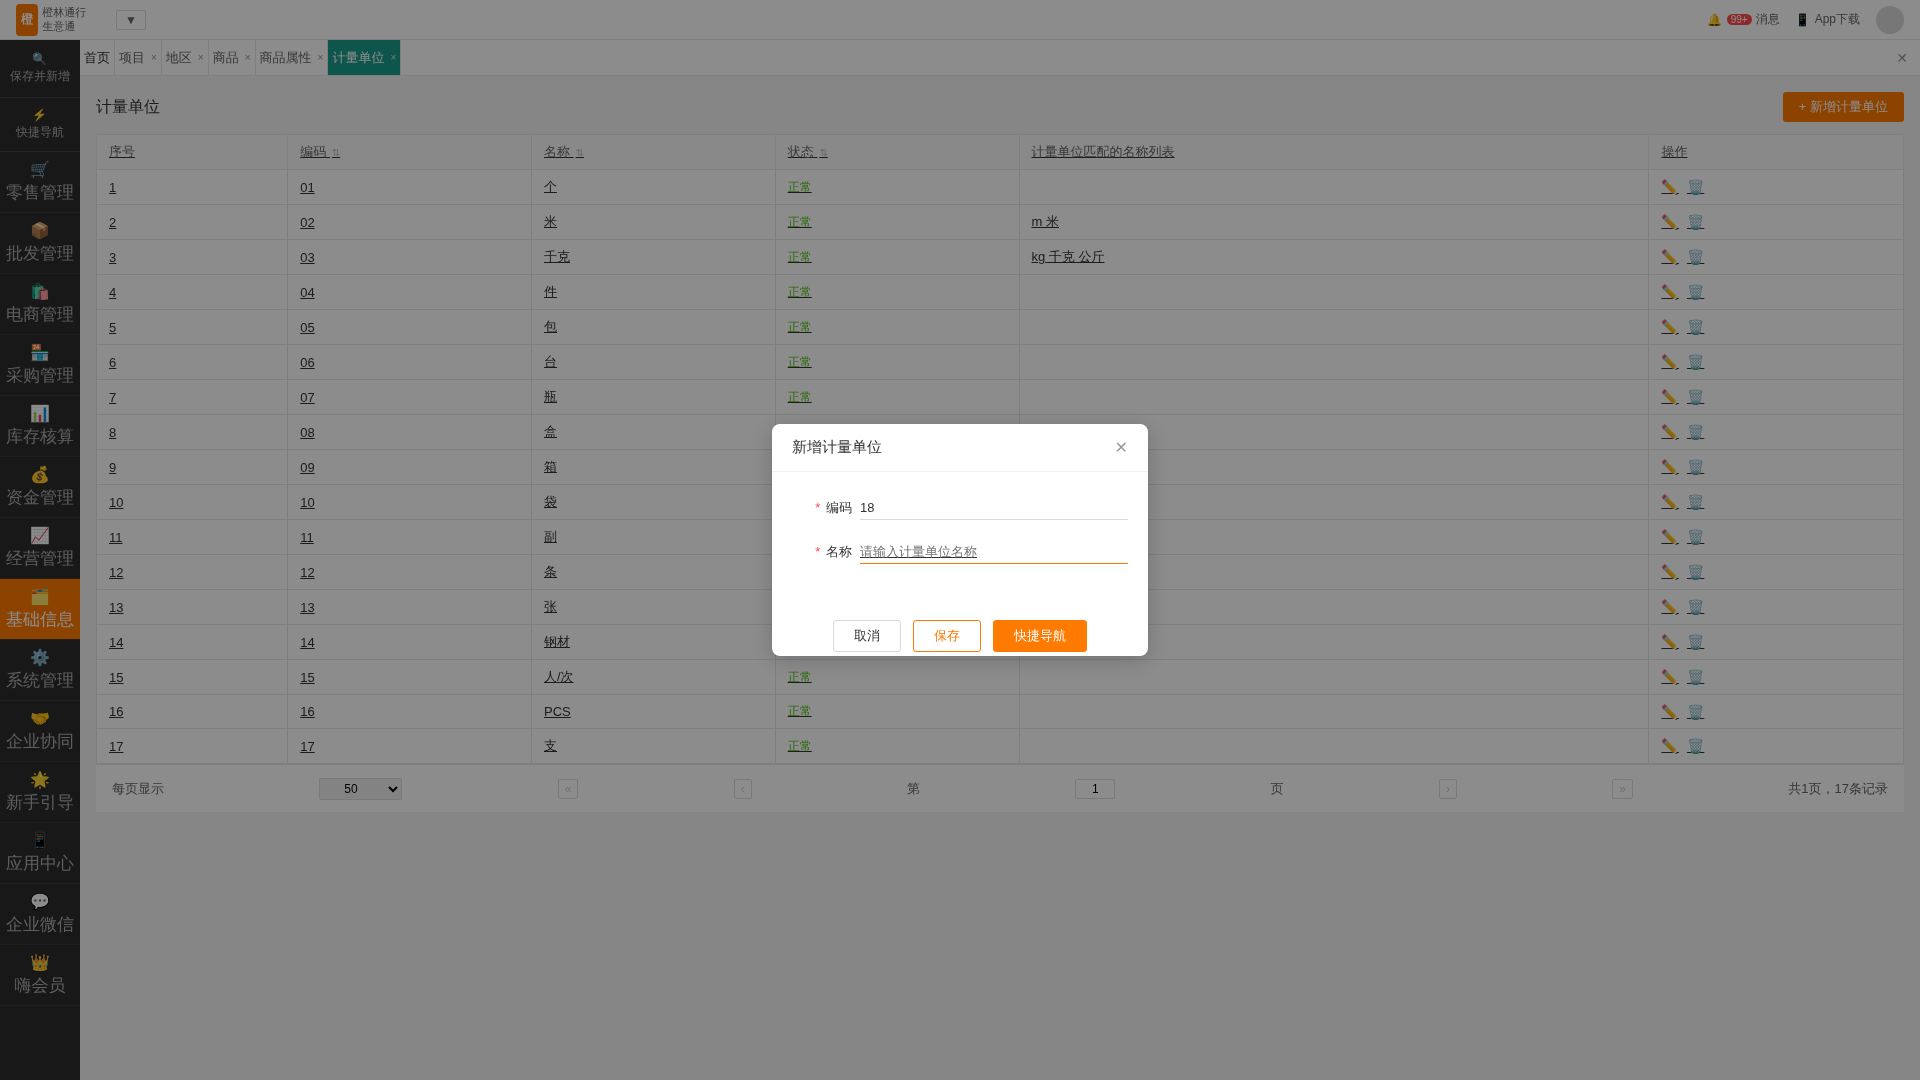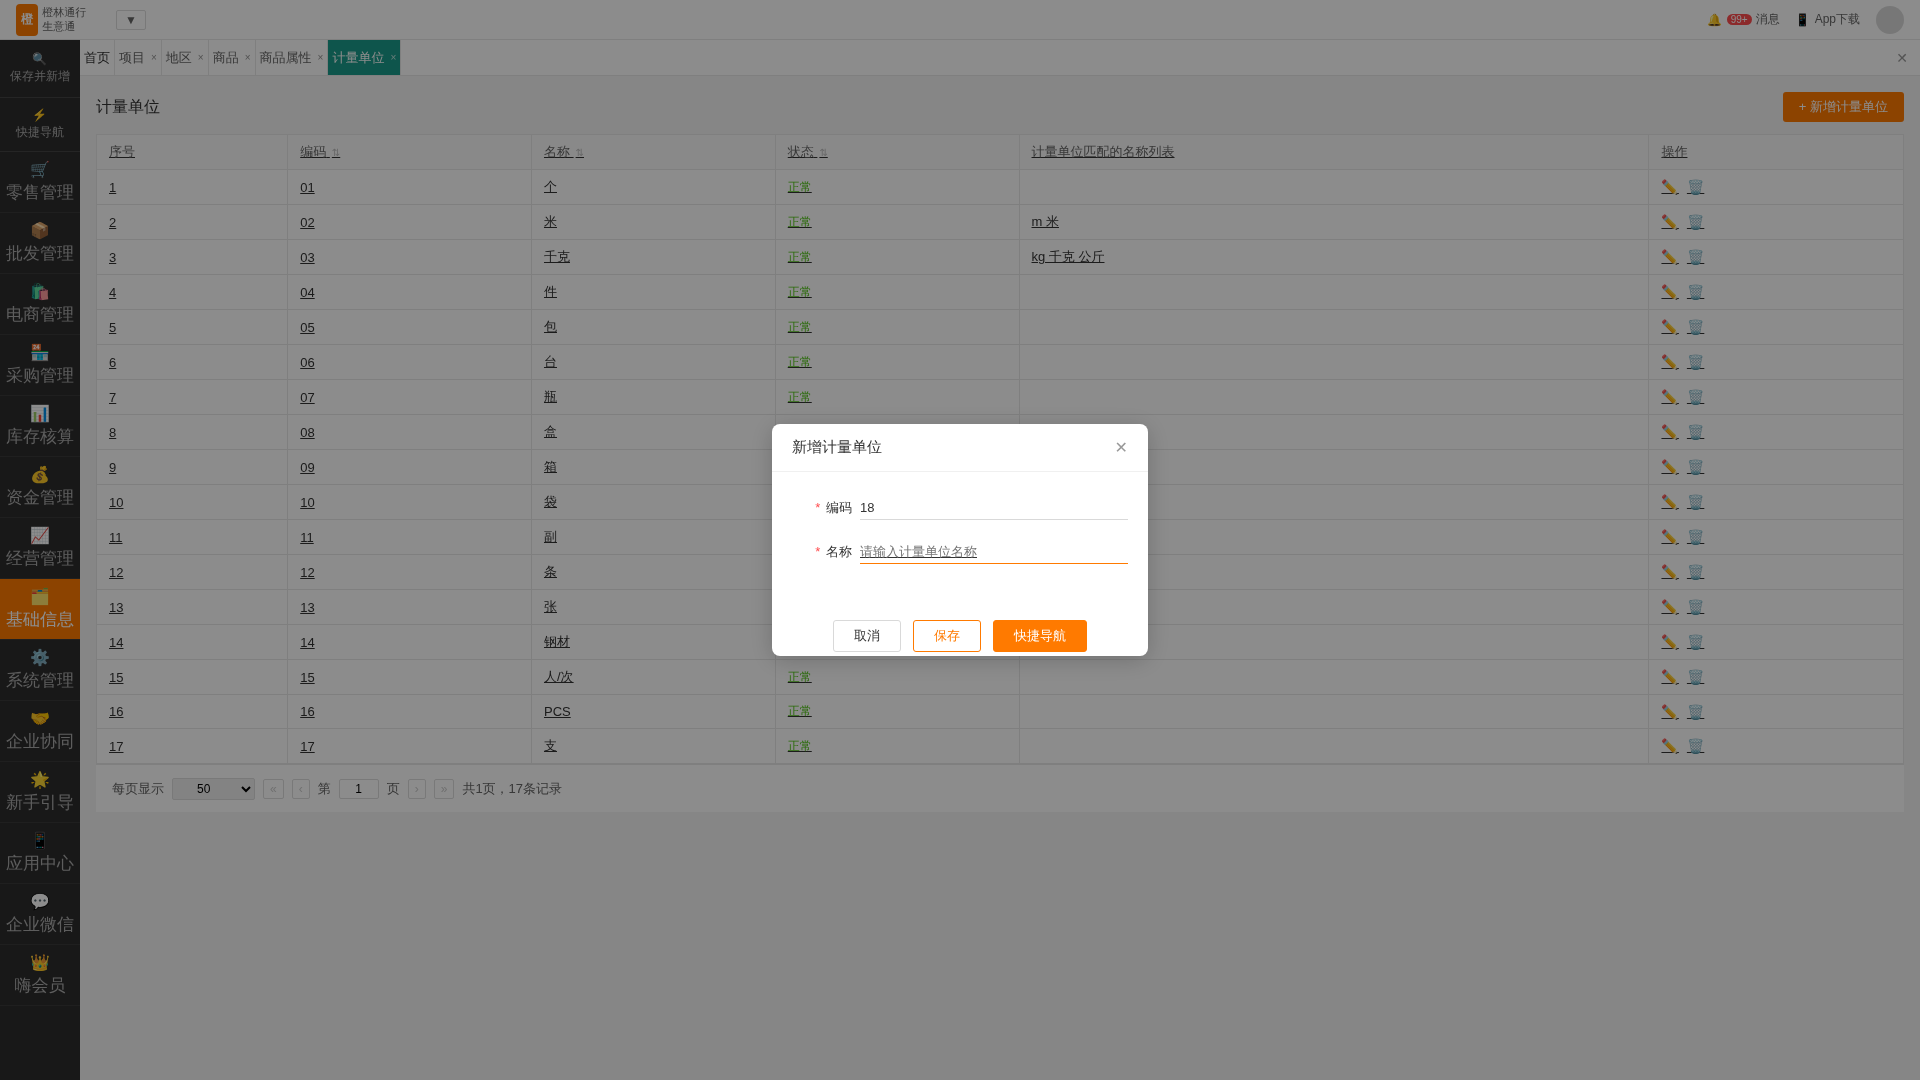--- a/index.html
+++ b/index.html
@@ -279,21 +279,21 @@
     
     .sort-icon { font-size: 10px; color: #bbb; margin-left: 2px; }
 
     
     .pagination-bar {
       height: 48px;
       background: white;
       border-top: 1px solid #e8e8e8;
       display: flex;
       align-items: center;
-      justify-content: flex-start;
+      justify-content: space-between;
       padding: 0 16px;
       gap: 8px;
       font-size: 13px;
       color: #666;
     }
     .pagination-select {
       border: 1px solid #ddd;
       border-radius: 2px;
       padding: 2px 20px;
       font-size: 12px;

